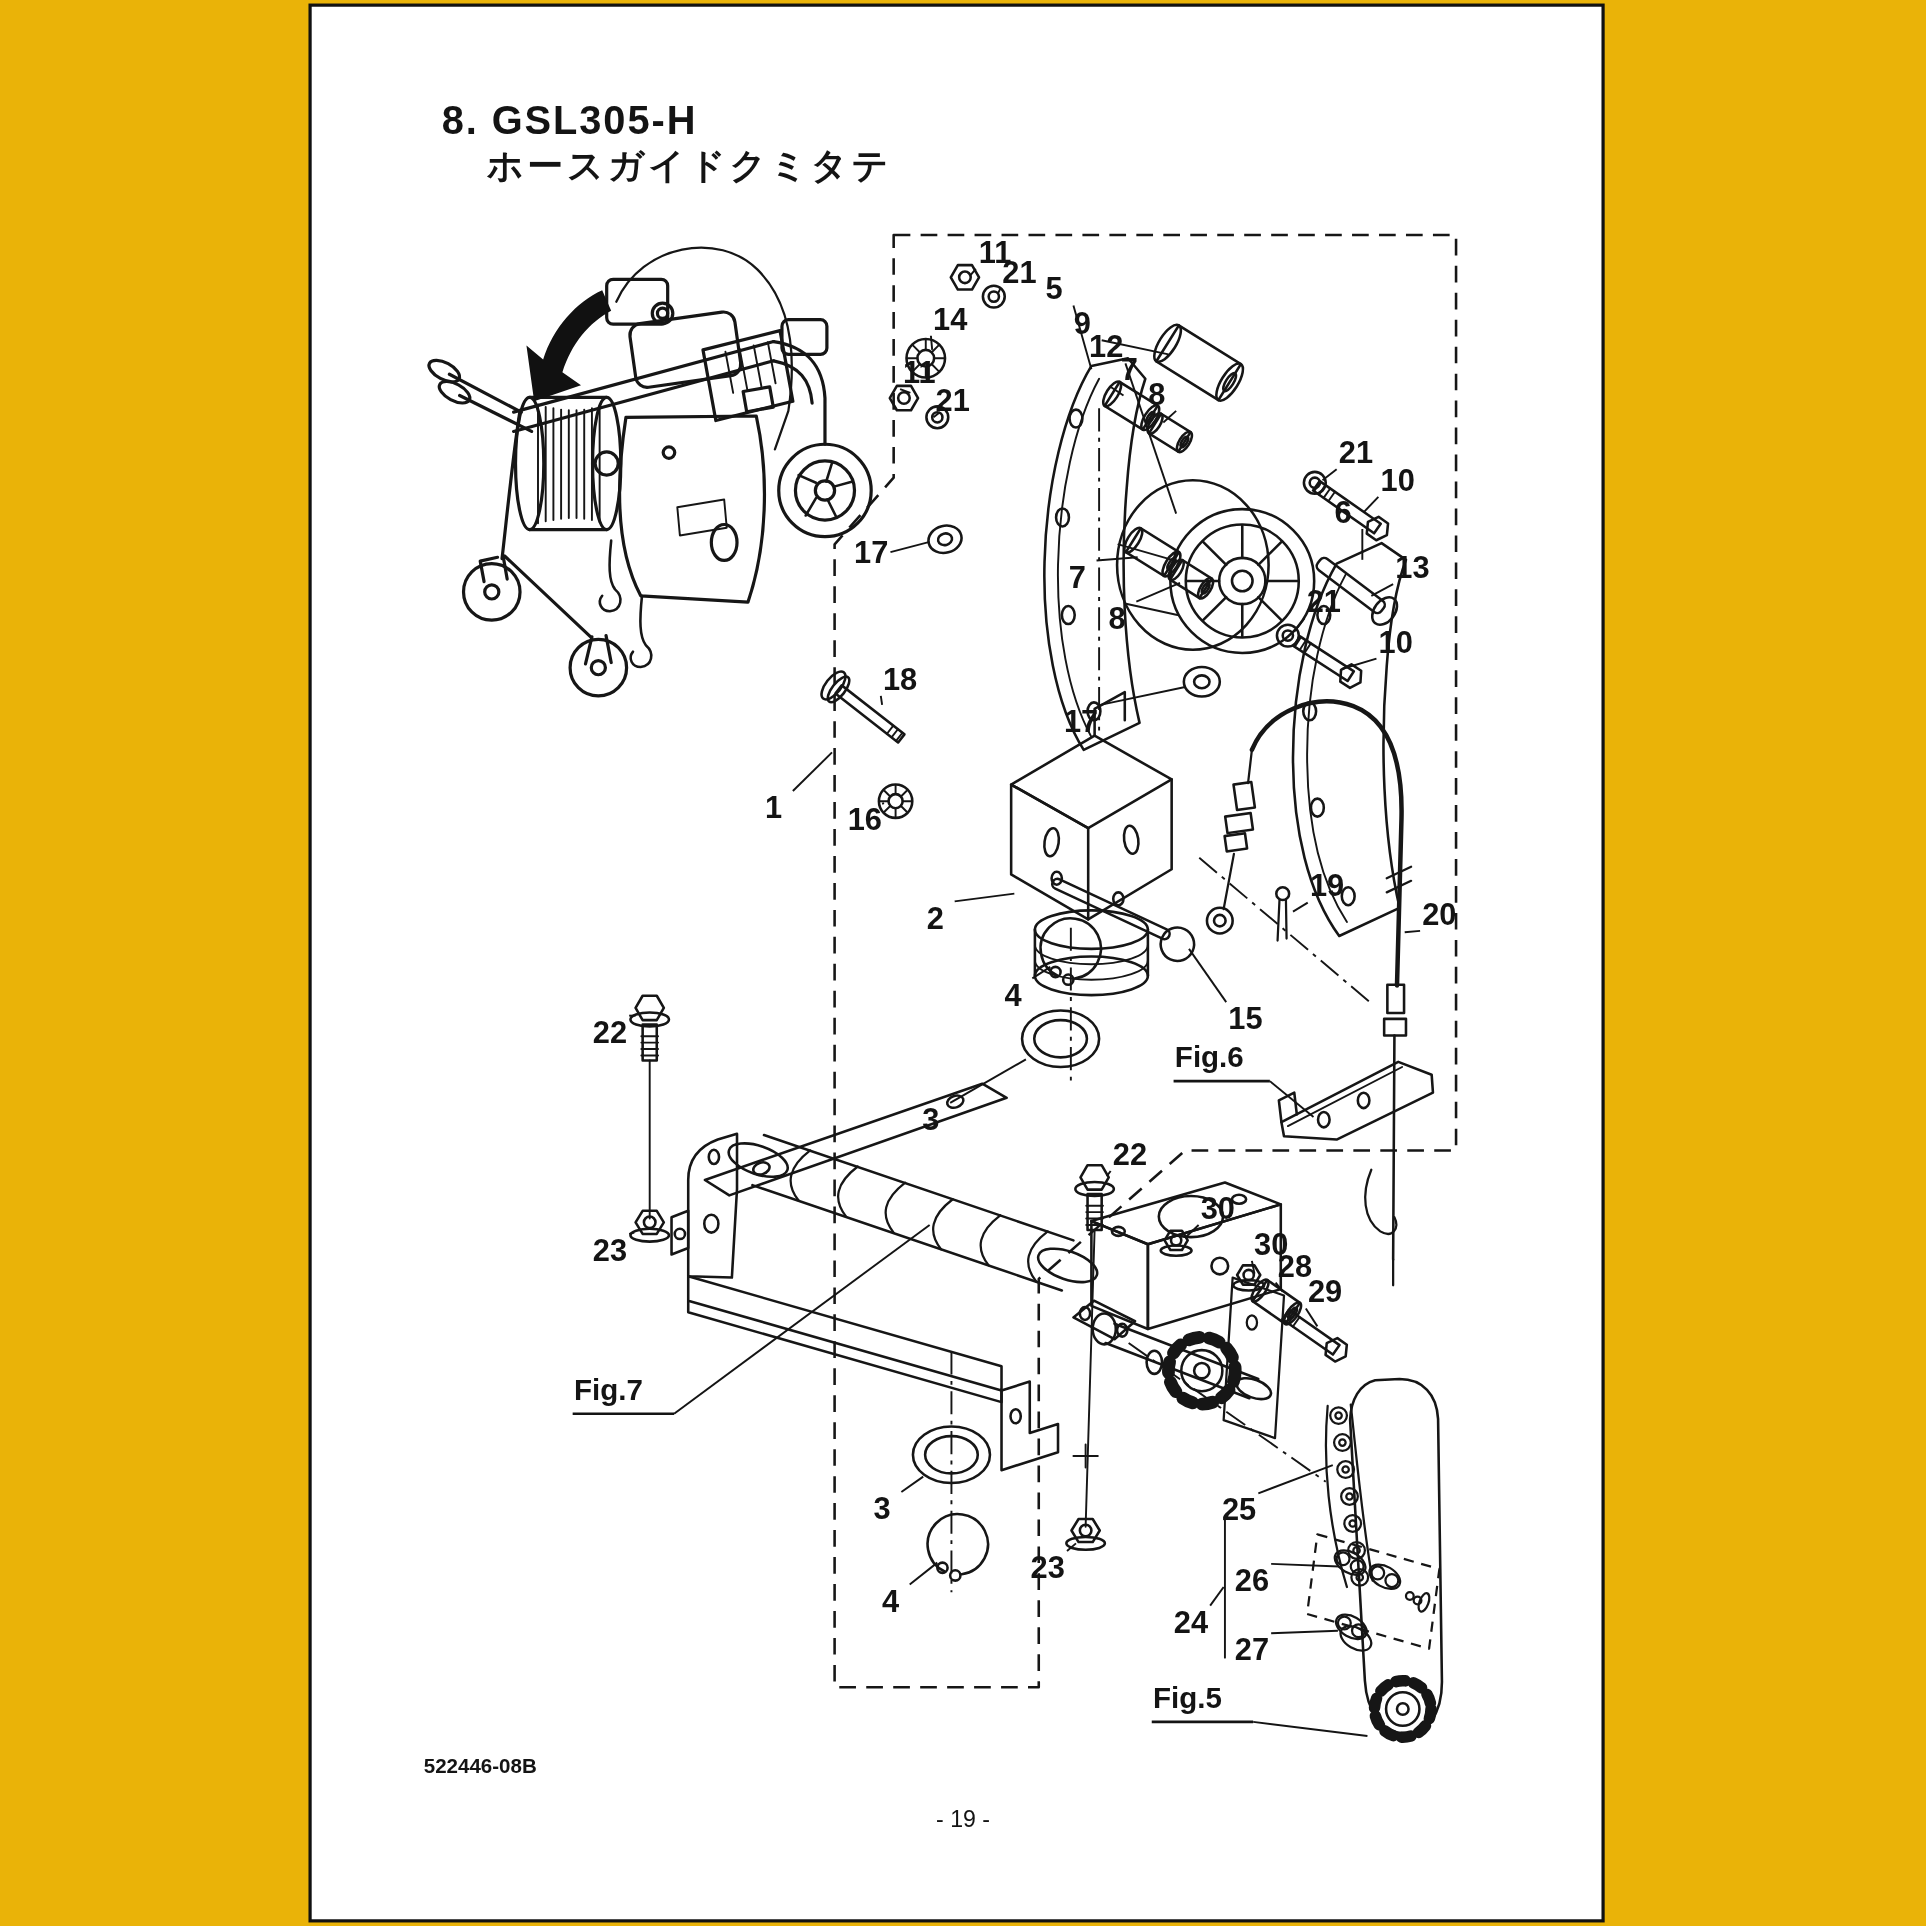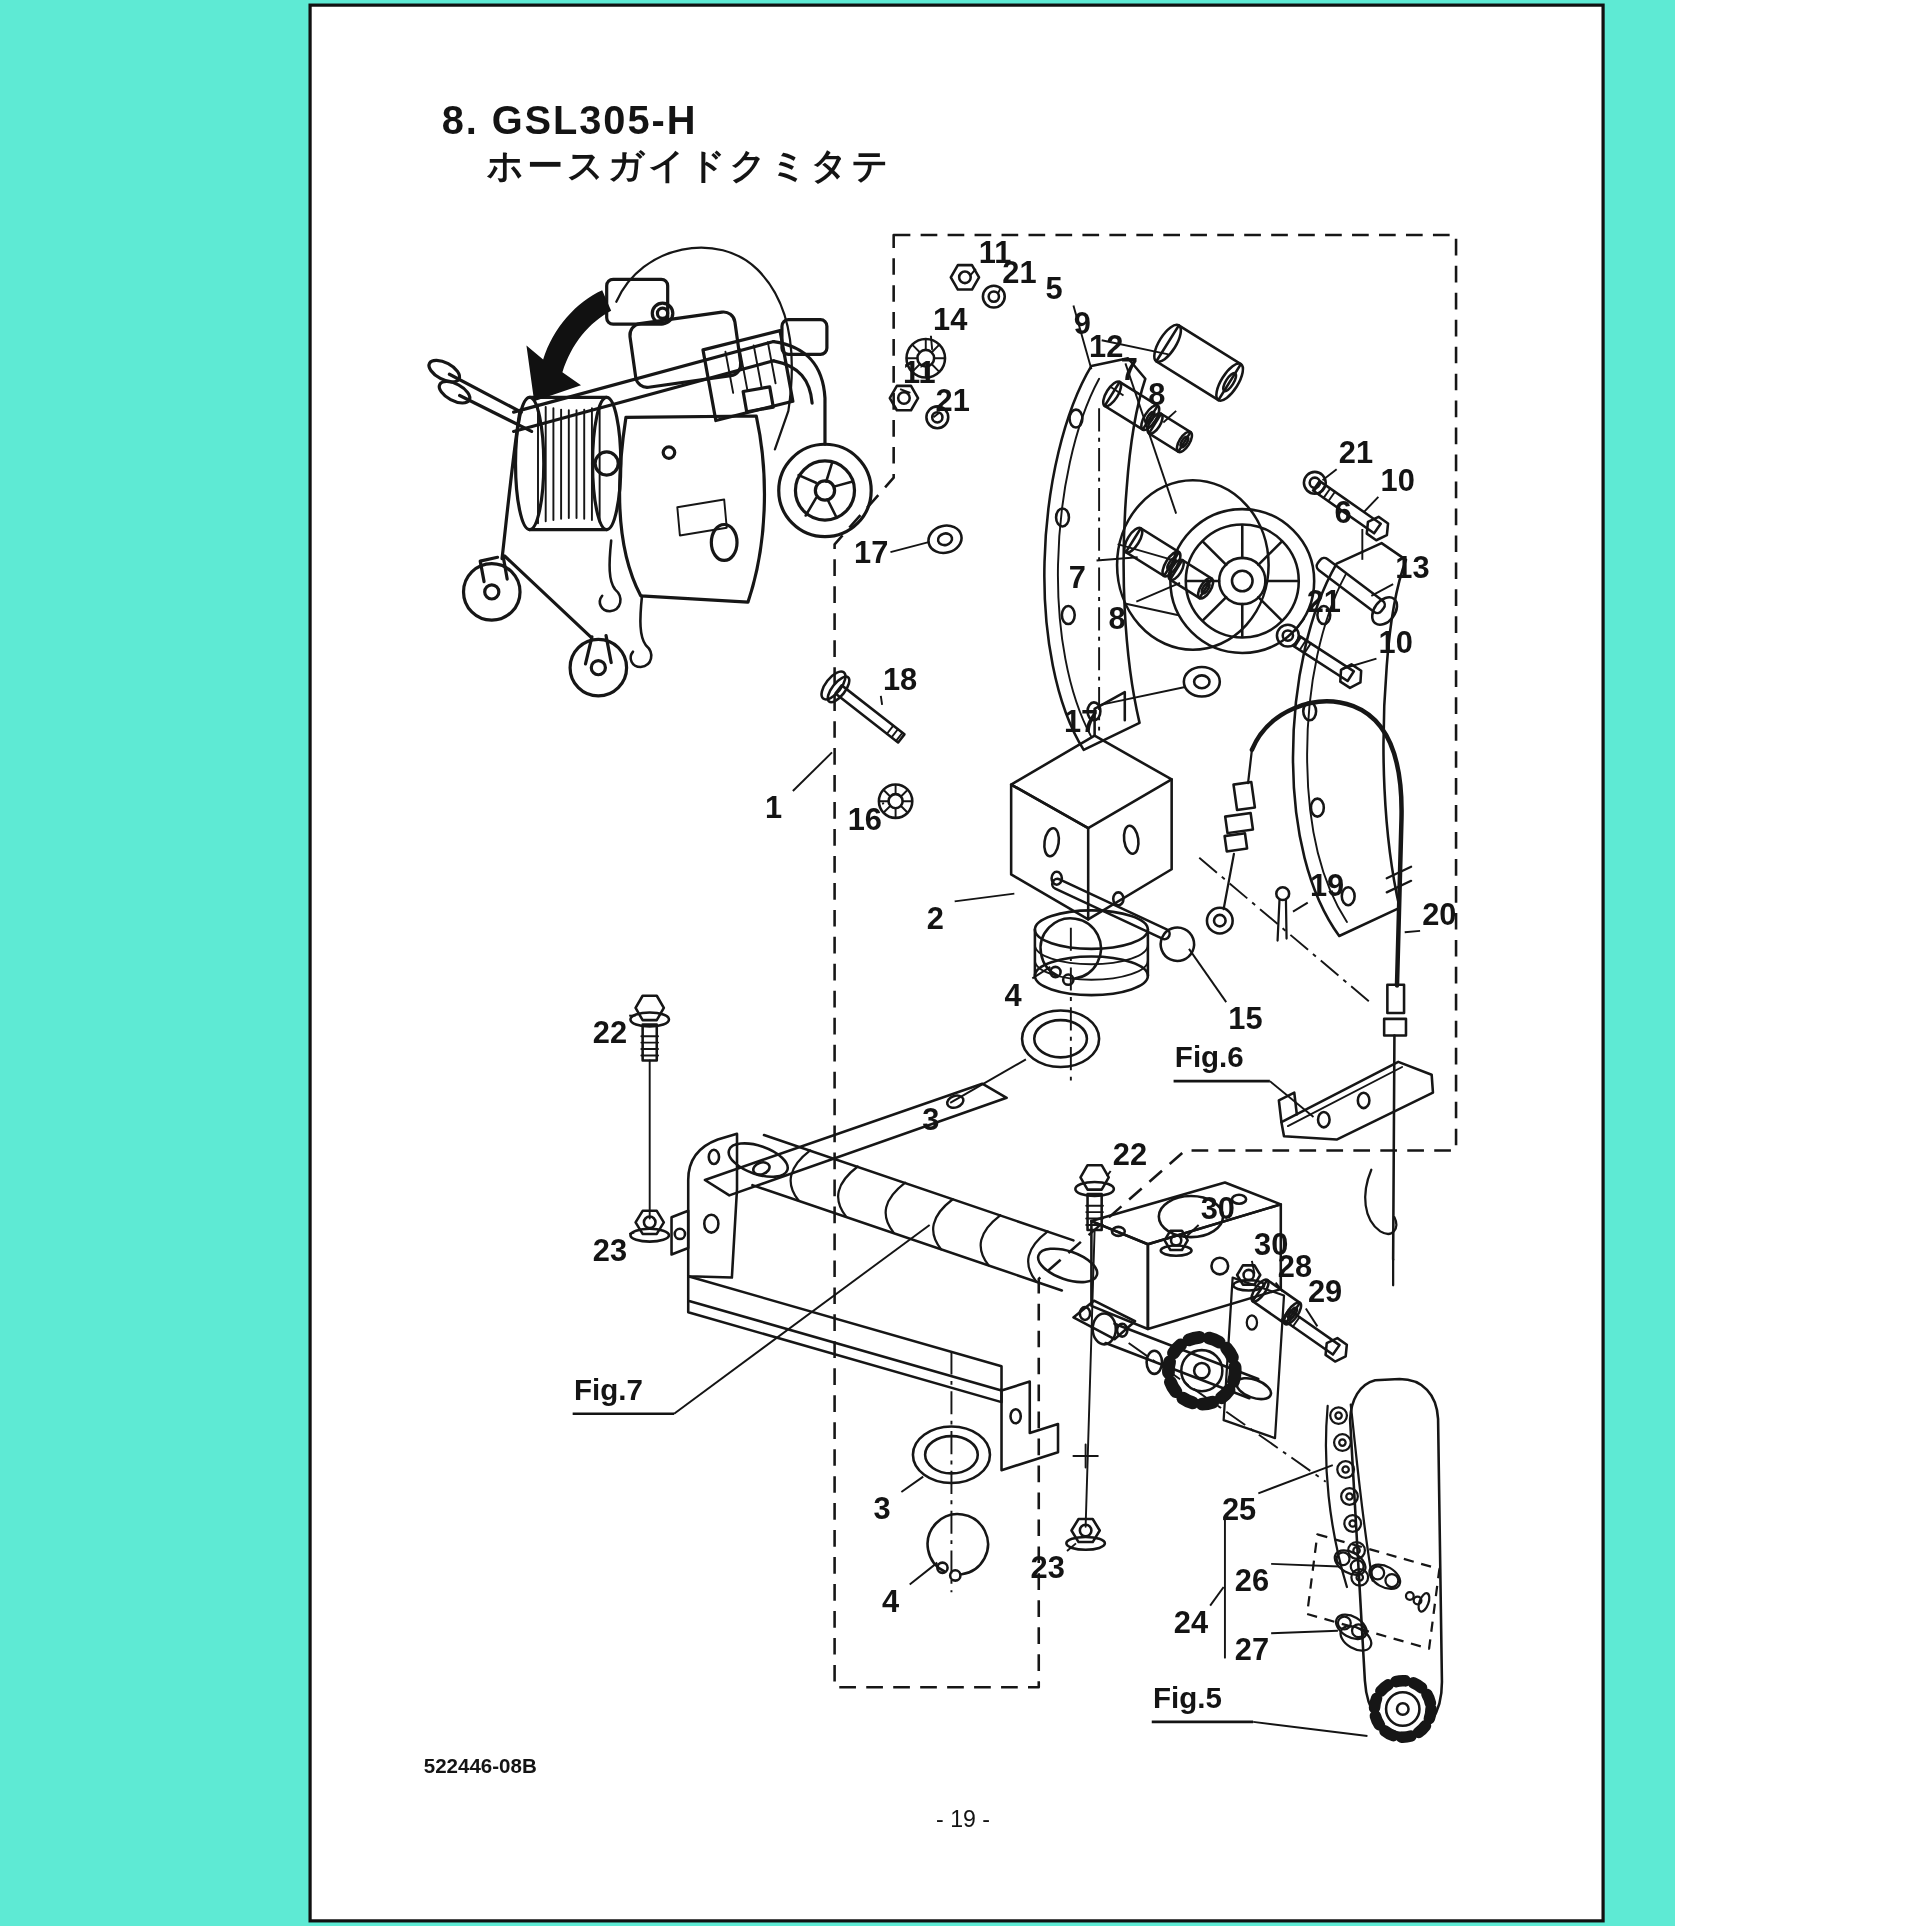--- a/index.html
+++ b/index.html
@@ -1,16 +1,16 @@
 <!DOCTYPE html>
 <html style="font-size:10.3px"><head>
 <meta charset="utf-8">
 <style>
   html,body{margin:0;padding:0;background:#ffffff;width:1926px;height:1926px;}
-  #stage{position:relative;width:1675px;height:1926px;background:#5eead4;}
+  #stage{position:relative;width:1926px;height:1926px;background:#eab308;}
   svg{position:absolute;left:0;top:0;}
   text{font-family:"Liberation Sans","DejaVu Sans",sans-serif;fill:#141414;}
   .callout{font-size:48px;font-weight:bold;}
   .figref{font-size:46px;font-weight:bold;}
   .title-main{font-size:62px;font-weight:bold;letter-spacing:3px;}
   .title-sub{font-size:56px;font-weight:bold;letter-spacing:6px;}
   .docnum{font-size:32px;font-weight:bold;}
   .pagenum{font-size:36px;}
 </style>
 </head>

